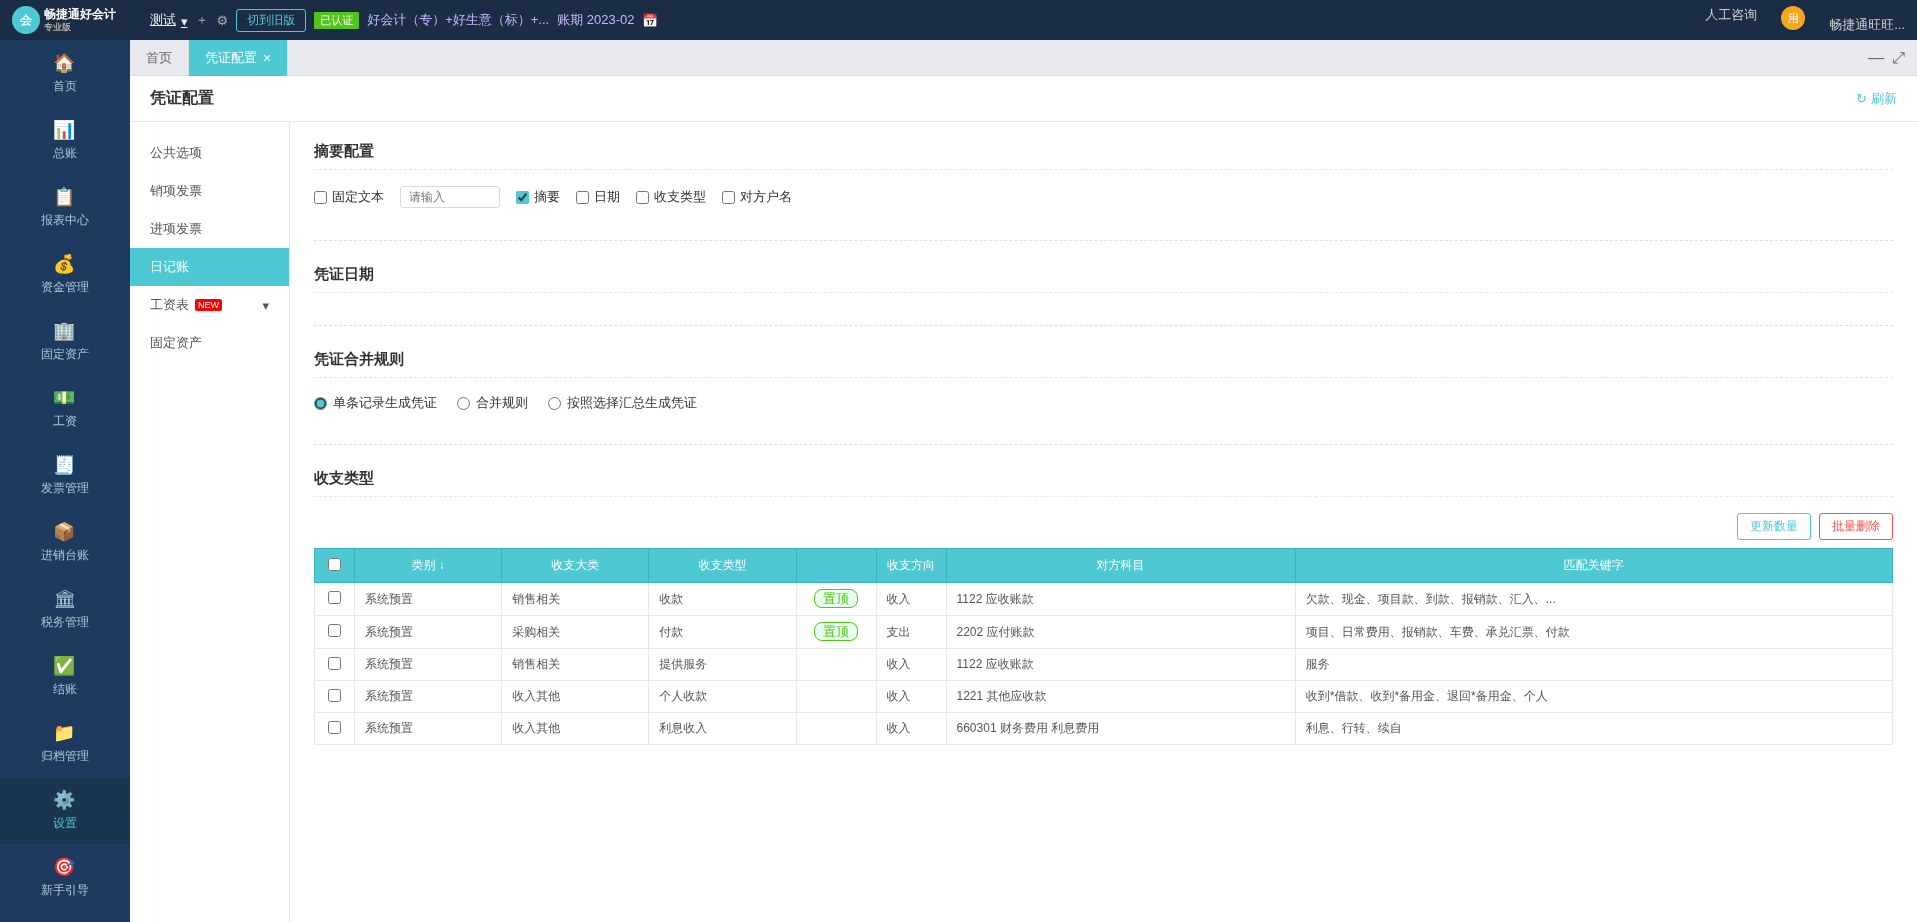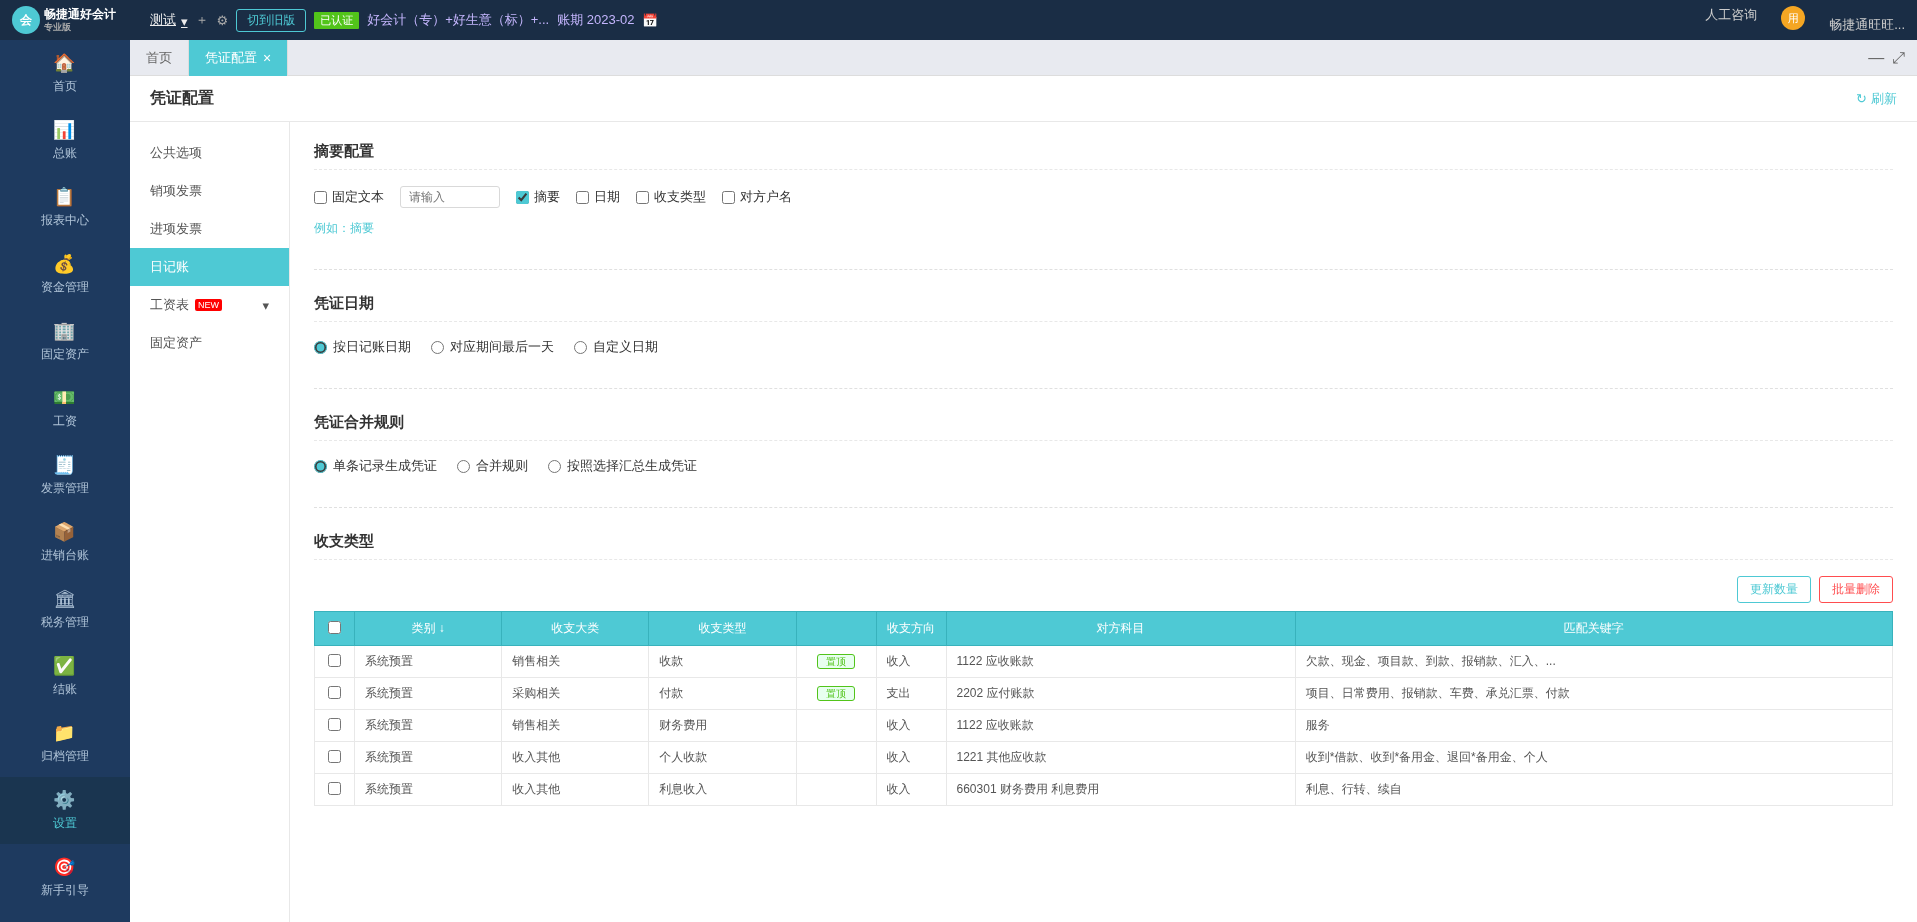--- a/index.html
+++ b/index.html
@@ -224,21 +224,21 @@
       padding: 4px 12px; border-radius: 3px; cursor: pointer; font-size: 12px;
     }
 
     table { width: 100%; border-collapse: collapse; font-size: 12px; }
     table thead tr { background: #4ec9d4; color: white; }
     table thead th { padding: 8px 10px; text-align: center; border: 1px solid #38b2bc; font-weight: normal; }
     table tbody tr { background: white; }
     table tbody td { padding: 7px 10px; border: 1px solid #e8e8e8; color: #555; }
     .td-left { text-align: left !important; }
 
-    .tag-green { background: #e8fff0; color: #52c41a; border: 1px solid #52c41a; padding: 1px 8px; border-radius: 3px; font-size: 10px; cursor: pointer; }
+    .tag-green { background: #e8fff0; color: #52c41a; border: 1px solid #52c41a; padding: 1px 8px; border-radius: 8px; font-size: 13px; cursor: pointer; }
     .td-ellipsis { max-width: 280px; overflow: hidden; text-overflow: ellipsis; white-space: nowrap; }
 
     
     .dashed-separator { border: none; border-top: 1px dashed #e0e0e0; margin: 24px 0; }
   </style>
 </head>
 <body>
 
 <div class="top-bar">
   <div class="top-bar-logo">
@@ -397,43 +397,26 @@
               </label>
               <label class="checkbox-item">
                 <input type="checkbox" style="">
                 <span>收支类型</span>
               </label>
               <label class="checkbox-item">
                 <input type="checkbox" style="">
                 <span>对方户名</span>
               </label>
             </div>
-            <div class="example-text">
-              <span>例如：</span><span>摘要</span>
-            </div>
           </div>
 
           <hr class="dashed-separator">
 
           <div class="section">
             <div class="section-title">凭证日期</div>
-            <div class="radio-group">
-              <label class="radio-item">
-                <input type="radio" name="voucher_date" checked="" style="">
-                <span>按日记账日期</span>
-              </label>
-              <label class="radio-item">
-                <input type="radio" name="voucher_date" style="">
-                <span>对应期间最后一天</span>
-              </label>
-              <label class="radio-item">
-                <input type="radio" name="voucher_date" style="">
-                <span>自定义日期</span>
-              </label>
-            </div>
           </div>
 
           <hr class="dashed-separator">
 
           <div class="section">
             <div class="section-title">凭证合并规则</div>
             <div class="radio-group">
               <label class="radio-item">
                 <input type="radio" name="merge_rule" checked="" style="">
                 <span>单条记录生成凭证</span>
@@ -489,21 +472,21 @@
       <td>付款</td>
       <td style="text-align:center;"><span class="tag-green">置顶</span></td>
       <td>支出</td>
       <td>2202 应付账款</td>
       <td class="td-left td-ellipsis">项目、日常费用、报销款、车费、承兑汇票、付款</td>
     </tr>
                     <tr>
       <td style="text-align:center;"><input type="checkbox" style=""></td>
       <td>系统预置</td>
       <td>销售相关</td>
-      <td>财务费用</td>
+      <td>提供服务</td>
       <td style="text-align:center;"></td>
       <td>收入</td>
       <td>1122 应收账款</td>
       <td class="td-left td-ellipsis">服务</td>
     </tr>
                     <tr>
       <td style="text-align:center;"><input type="checkbox" style=""></td>
       <td>系统预置</td>
       <td>收入其他</td>
       <td>个人收款</td>

